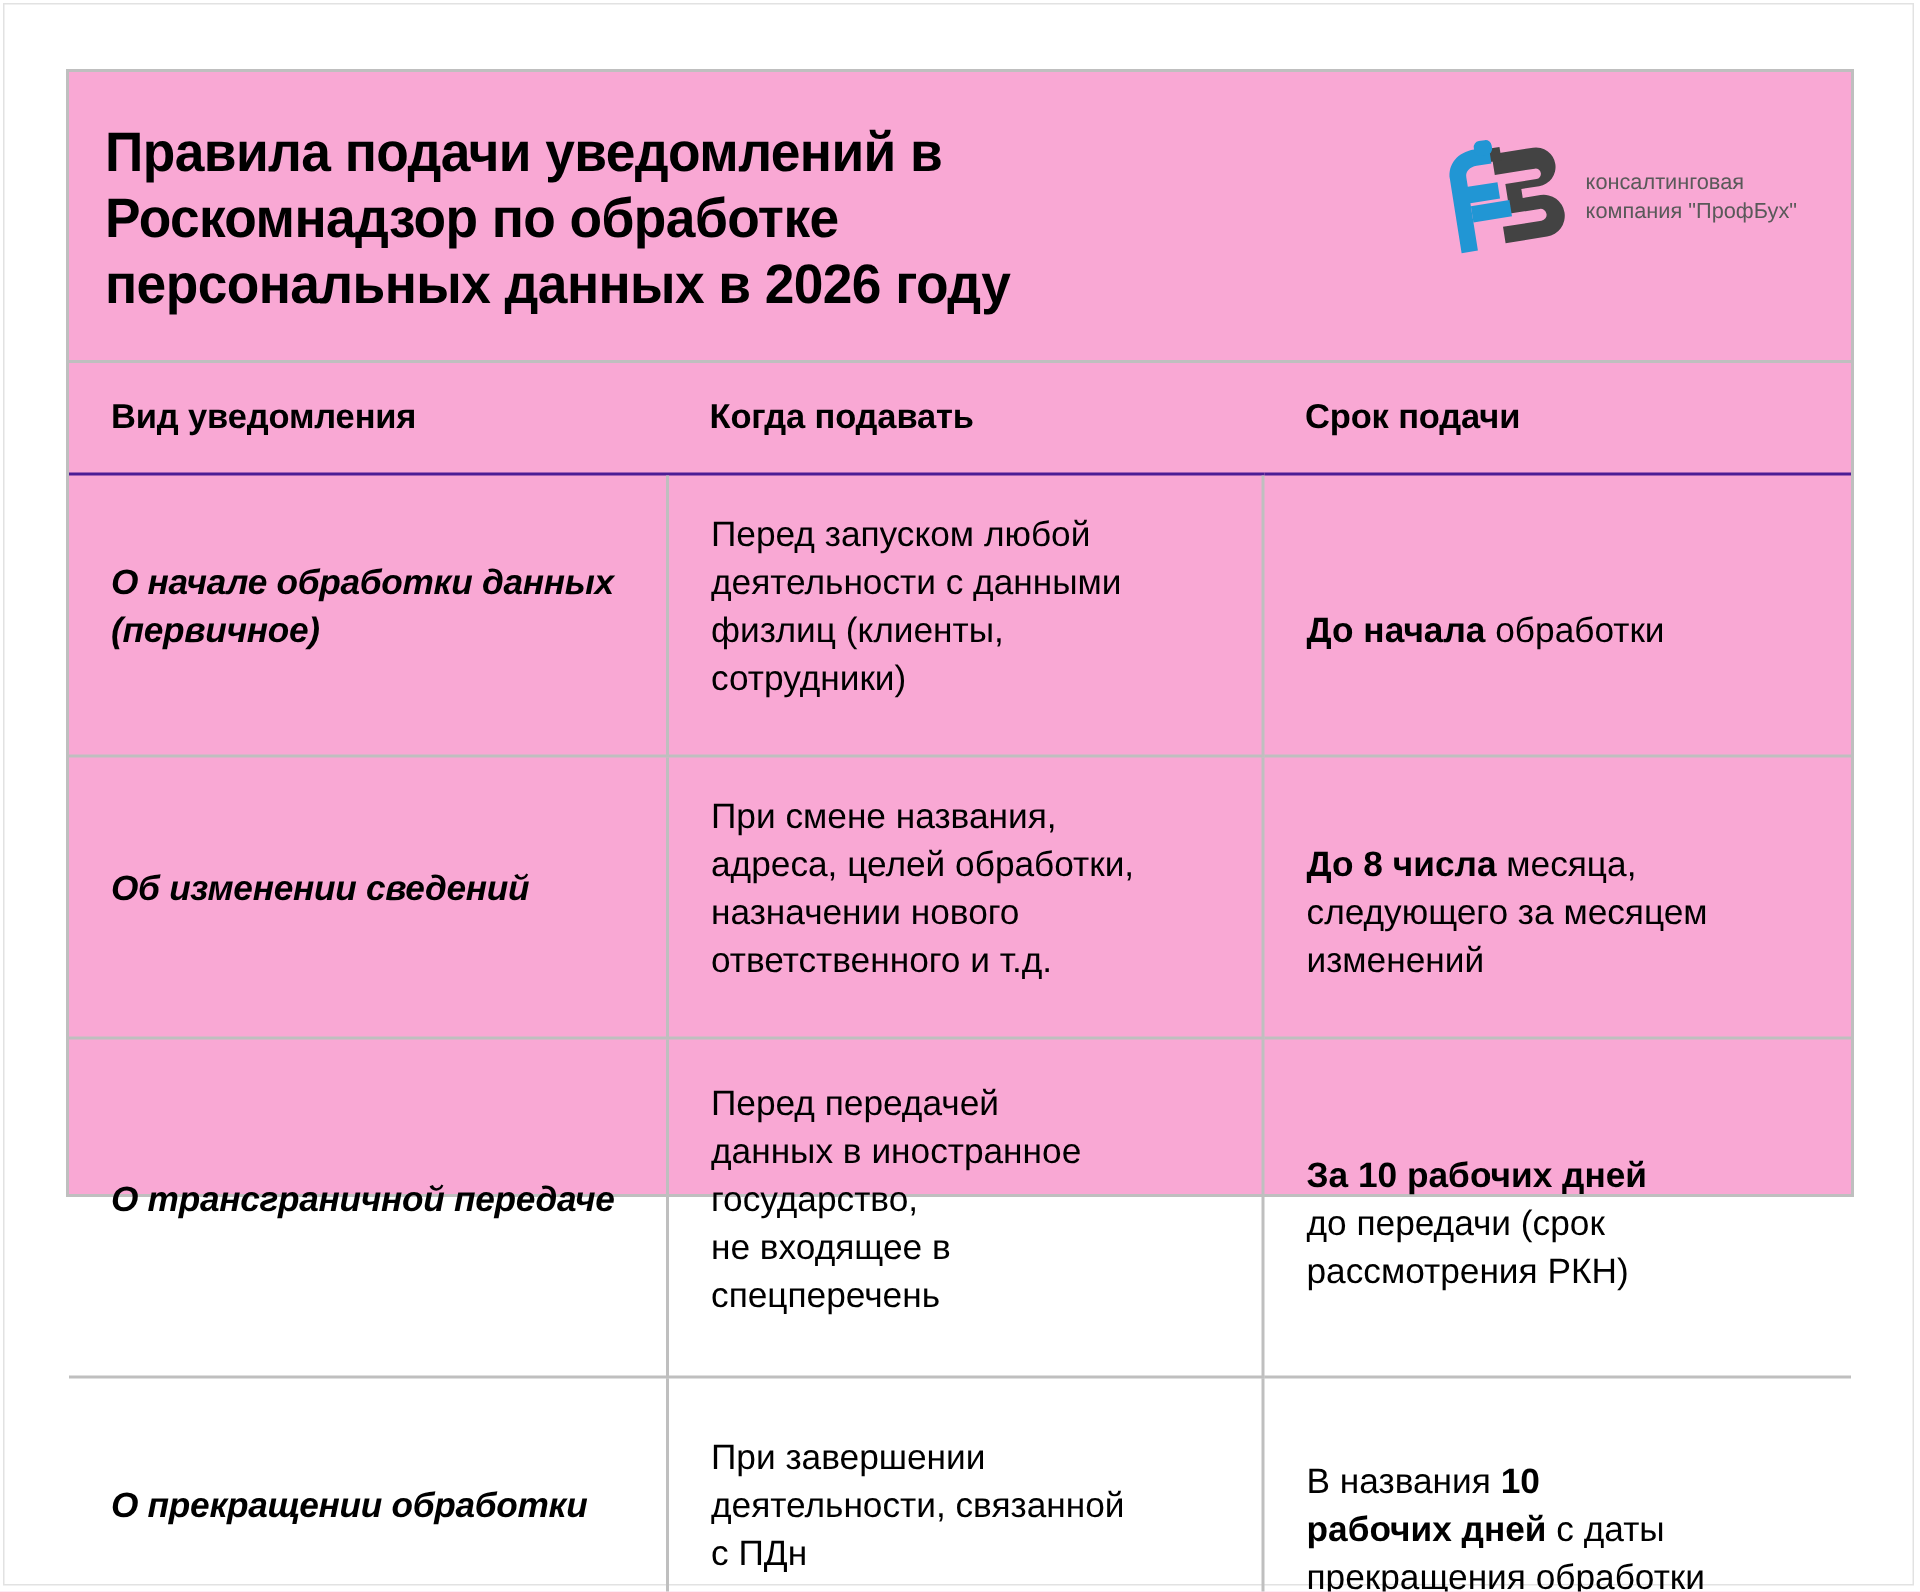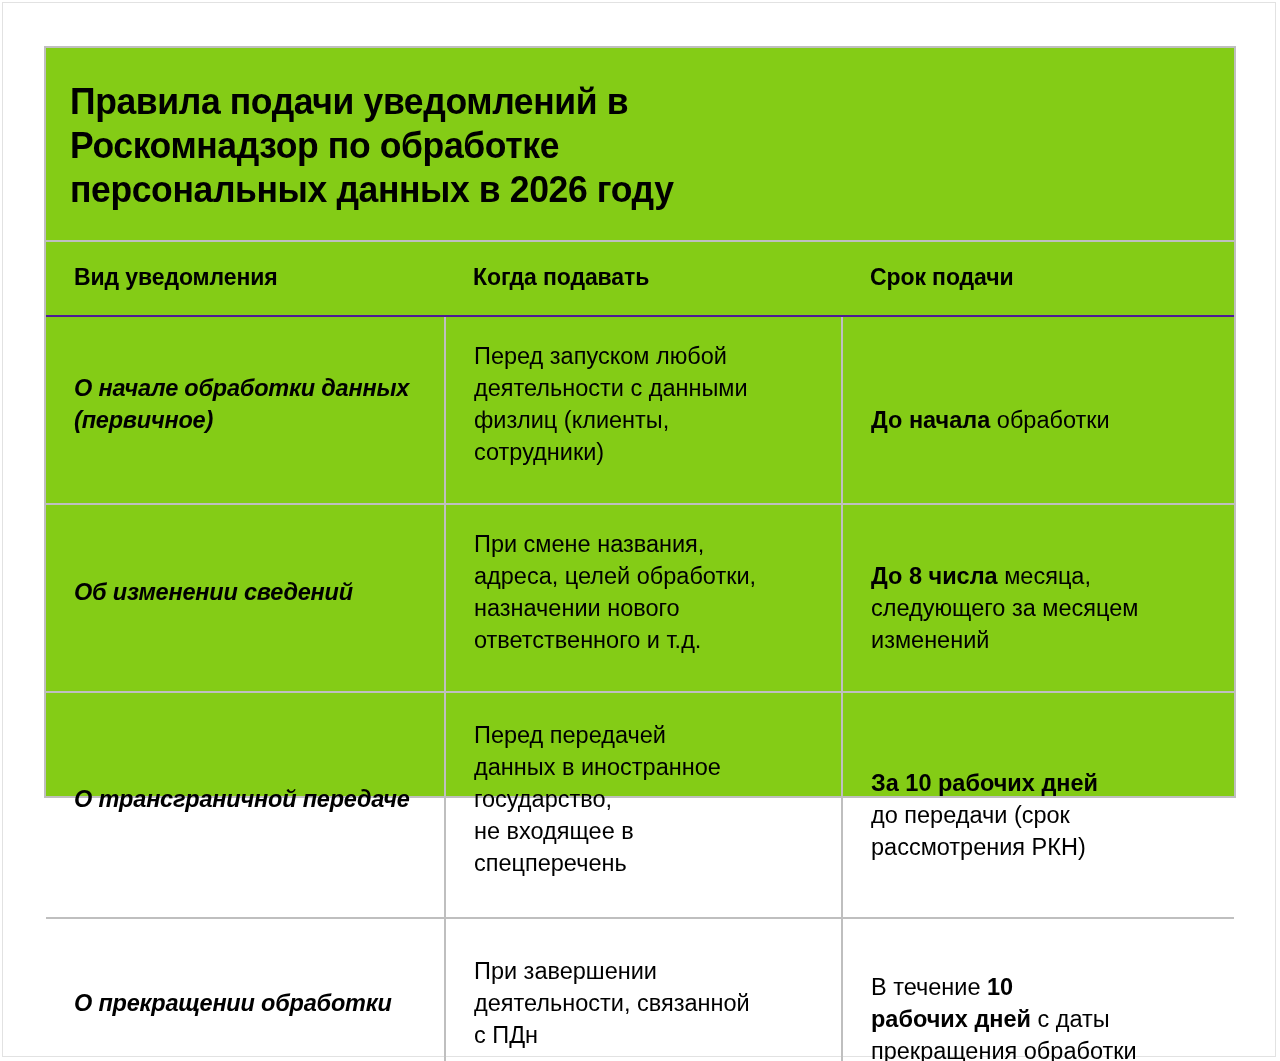--- a/index.html
+++ b/index.html
@@ -30,21 +30,21 @@
   }
 
   .infographic {
     position: absolute;
     left: 44px;
     top: 46px;
     width: 1192px;
     height: 752px;
     box-sizing: border-box;
     border: 2px solid #bfbfbf;
-    background: #84cc16;
+    background: #f9a8d4;
   }
 
   
   .header-band {
     display: flex;
     align-items: flex-start;
     justify-content: space-between;
     height: 194px;
     box-sizing: border-box;
     padding: 26px 24px 0 24px;
@@ -136,20 +136,40 @@
 
 <div class="page-frame"></div>
 
 <div class="infographic">
 
   <div class="header-band">
     <h1 class="title">Правила подачи уведомлений в
 Роскомнадзор по обработке
 персональных данных в 2026 году</h1>
 
+    <div class="logo">
+      <span class="logo-mark">
+        <svg viewBox="0 0 86 80" width="86" height="80" aria-hidden="true">
+          <g transform="rotate(-9 43 40)">
+
+            <path d="M40 10 H68 a13 13 0 0 1 0 26 H56 v6 h12 a14 14 0 0 1 0 28 H40 v-11 h26 a4 4 0 0 0 0-8 H46 V31 h21 a3.5 3.5 0 0 0 0-7 H40 Z" fill="#434343"></path>
+
+            <path d="M34 6 h12 v9 h-12 Z" fill="#434343"></path>
+
+            <path d="M10 22 C10 12 18 5 29 5 h10 v11 H29 c-4.5 0-8 2.5-8 6.5 V29 h20 v11 H21 v32 H10 Z" fill="#2196d4"></path>
+
+            <path d="M21 42 h26 v11 H21 Z" fill="#2196d4"></path>
+
+            <rect x="29" y="0" width="12" height="10" rx="4" fill="#2196d4"></rect>
+          </g>
+        </svg>
+      </span>
+      <span class="logo-text">консалтинговая
+компания "ПрофБух"</span>
+    </div>
   </div>
 
   <table class="tbl">
     <colgroup>
       <col class="c1">
         <col class="c2">
         <col class="c3">
     </colgroup>
     <thead>
       <tr>
@@ -193,21 +213,21 @@
 до передачи (срок
 рассмотрения РКН)</span>
         </td>
       </tr>
       <tr class="r4">
         <td class="kind">О прекращении обработки</td>
         <td class="when">При завершении
 деятельности, связанной
 с ПДн</td>
         <td class="term">
-          <span>В течение </span><b>10
+          <span>В названия </span><b>10
 рабочих дней</b><span> с даты
 прекращения обработки</span>
         </td>
       </tr>
     </tbody>
   </table>
 
 </div>
 
 </body></html>

